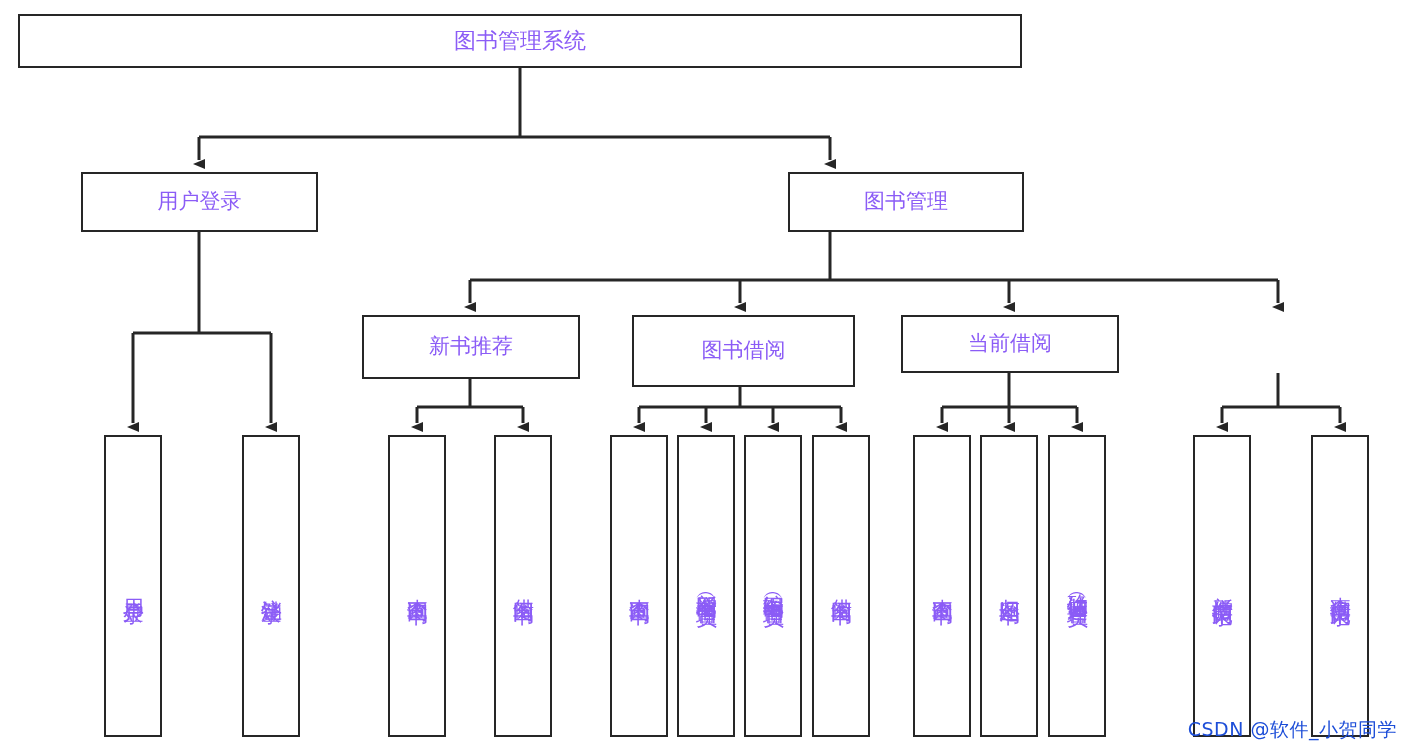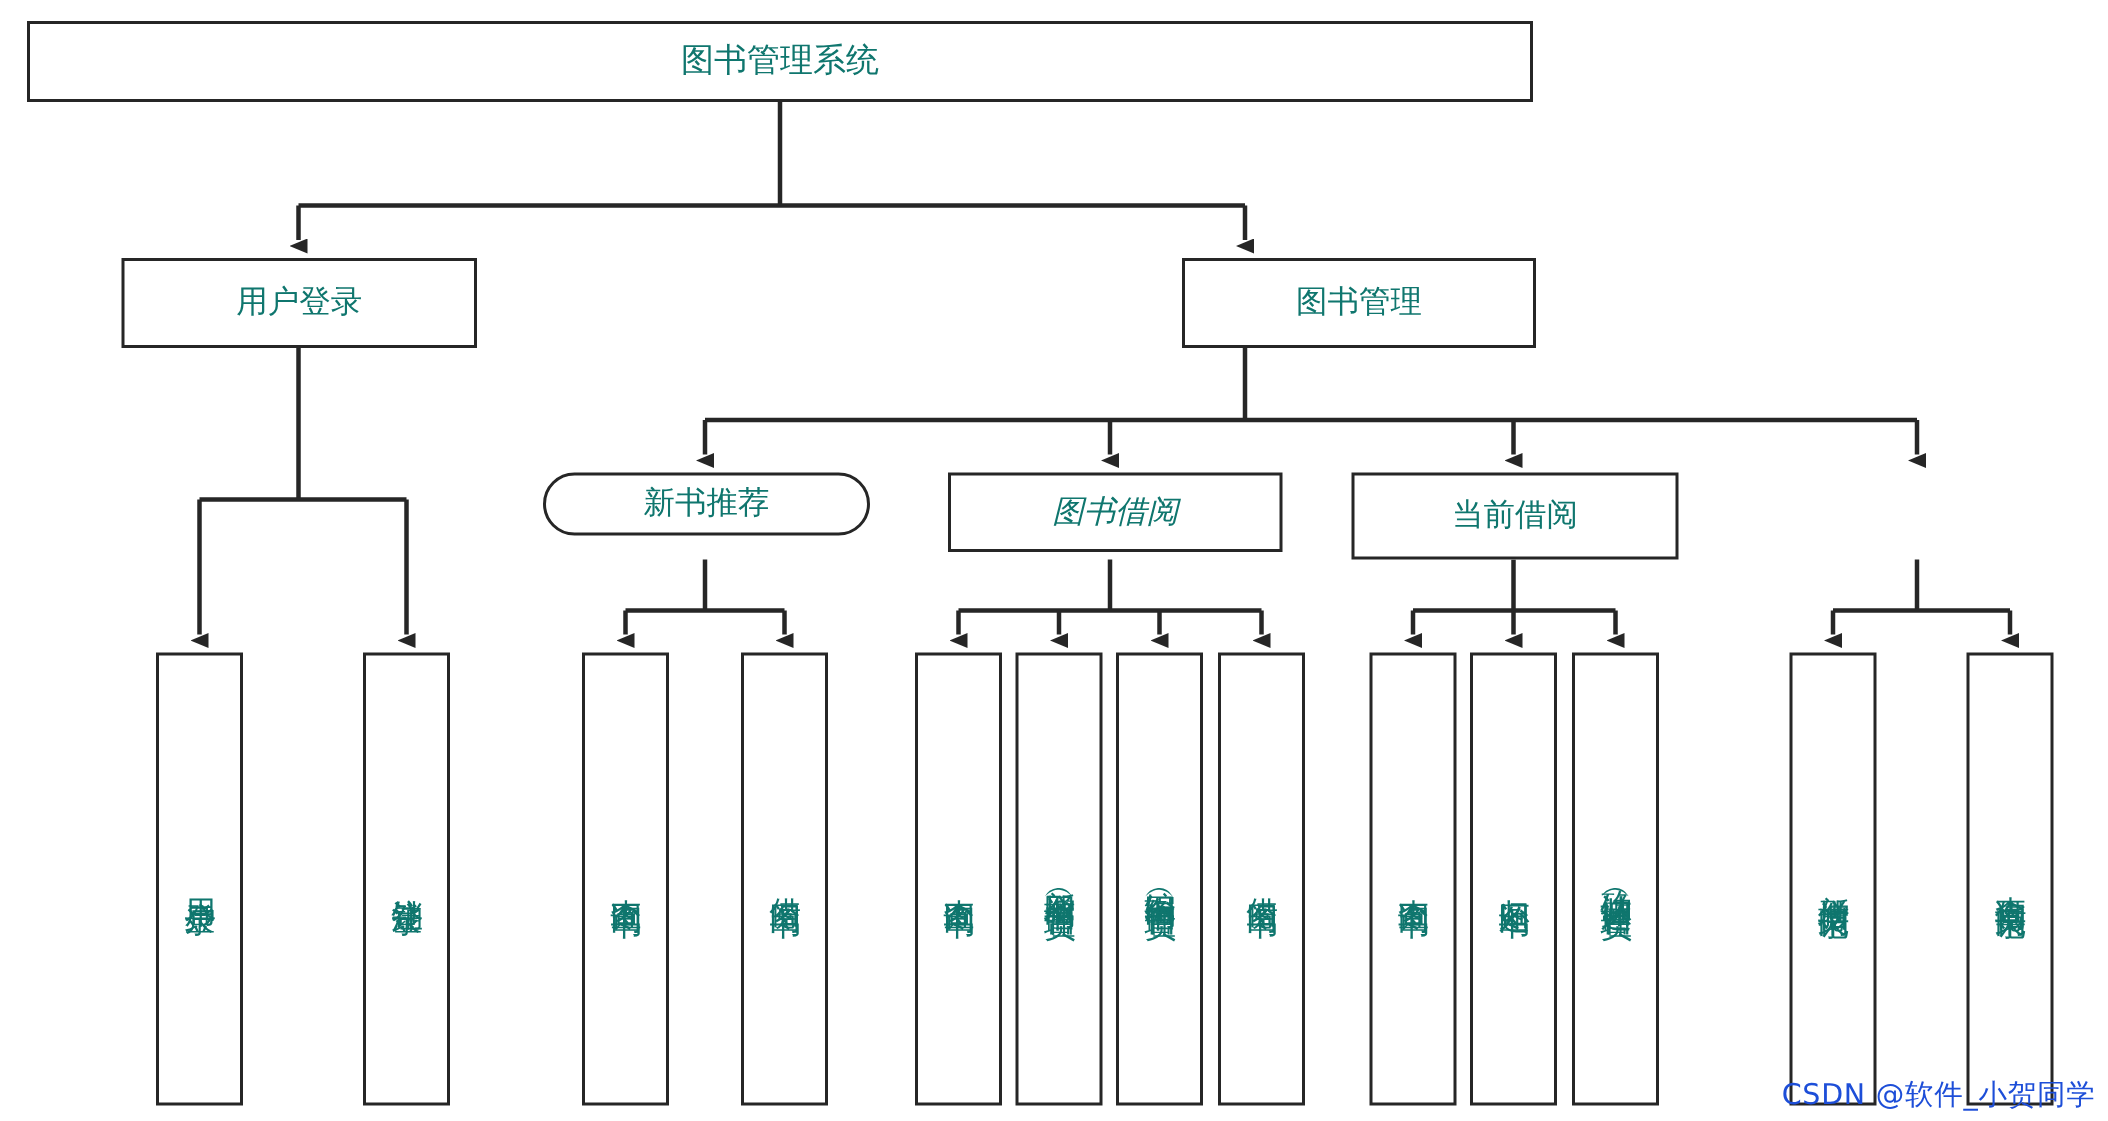--- a/index.html
+++ b/index.html
@@ -29,21 +29,21 @@
     position: absolute;
     box-sizing: border-box;
     background: #ffffff;
     border: 2px solid #262626;
     display: flex;
     align-items: center;
     justify-content: center;
     overflow: hidden;
   }
   .node .label {
-    color: #0f766e;
+    color: #8b5cf6;
     line-height: 1.12;
     text-align: center;
     white-space: nowrap;
   }
   .node.horiz .label {
     font-size: 21px;
   }
   .node.root .label {
     font-size: 22px;
   }
@@ -131,25 +131,25 @@
   </div>
 
   <div class="node horiz" style="left:81px; top:172px; width:237px; height:60px;">
     <span class="label">用户登录</span>
   </div>
 
   <div class="node horiz" style="left:744px; top:172px; width:236px; height:60px;margin-left:44px;">
     <span class="label">图书管理</span>
   </div>
 
-  <div class="node horiz" style="left:362px; top:315px; width:218px; height:42px;border-radius:24px;">
+  <div class="node horiz" style="left:362px; top:315px; width:218px; height:64px;">
     <span class="label">新书推荐</span>
   </div>
 
-  <div class="node horiz" style="left:632px; top:315px; width:223px; height:53px;font-style:italic;">
+  <div class="node horiz" style="left:632px; top:315px; width:223px; height:72px;">
     <span class="label">图书借阅</span>
   </div>
 
   <div class="node horiz" style="left:901px; top:315px; width:218px; height:58px;">
     <span class="label">当前借阅</span>
   </div>
 
 
   <div class="node vert" style="left:104px; top:435px; width:58px; height:302px;">
     <span class="label">用户登录</span>

